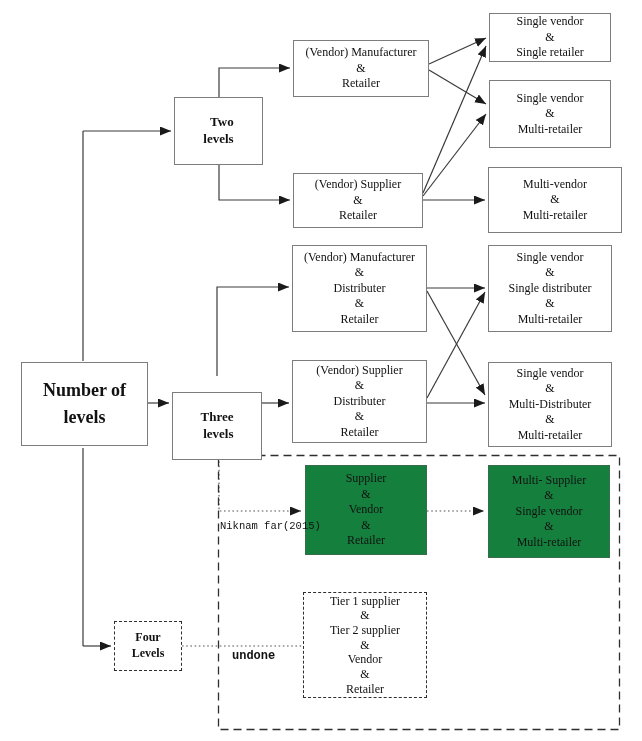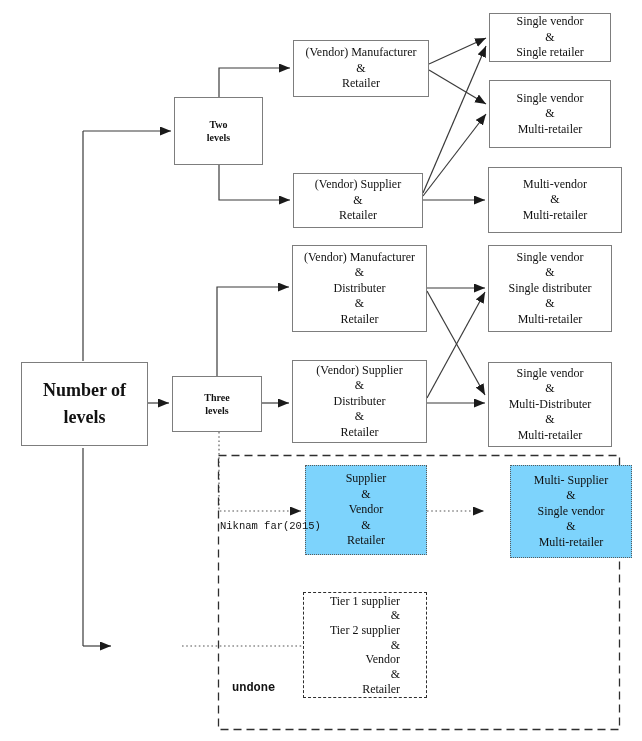--- a/index.html
+++ b/index.html
@@ -25,34 +25,34 @@
     justify-content: center;
     text-align: center;
     white-space: pre-line;
     background: #ffffff;
     border: 1px solid #7d7d7d;
     font-size: 12px;
     line-height: 1.3;
     box-sizing: border-box;
   }
   .bold { font-weight: bold; }
-  .fs13 { font-size: 10px; }
+  .fs13 { font-size: 13px; text-align: right; }
   .fs15 { font-size: 18px; line-height: 1.5; }
-  .lh-tight { line-height: 1.22; text-align: right; }
+  .lh-tight { line-height: 1.22; }
   .box.dashed { border: 1px dashed #2e2e2e; background: #ffffff; }
-  .box.dotted { border: 1px dotted #5a5a5a; background: #7dd3fc; }
+  .box.dotted { border: 1px dotted #5a5a5a; background: #15803d; }
   .floating-label {
     position: absolute;
     z-index: 3;
     background: transparent;
     white-space: nowrap;
     font-family: Liberation Mono, monospace;
   }
   .label-small { font-size: 10.5px; }
-  .label-undone { font-size: 12px; font-weight: bold; margin-top: 32px; }
+  .label-undone { font-size: 12px; font-weight: bold; }
 </style>
 </head>
 <body>
 
 <div class="canvas">
 
   <svg class="connector-layer" width="642" height="741" viewBox="0 0 642 741" xmlns="http://www.w3.org/2000/svg">
     <defs>
       <marker id="ah" markerUnits="userSpaceOnUse" markerWidth="12" markerHeight="10" refX="11" refY="4.5" orient="auto">
         <path d="M0,0 L11,4.5 L0,9 Z" fill="#1a1a1a"></path>
@@ -89,23 +89,25 @@
 
     <rect x="218.5" y="455.5" width="401" height="274" fill="none" stroke="#2e2e2e" stroke-width="1.3" stroke-dasharray="8 5"></rect>
   </svg>
 
   <div class="box bold fs15" style="left:21px; top:362px; width:127px; height:84px;">Number of
 levels</div>
 
   <div class="box bold fs13" style="left:174px; top:97px; width:89px; height:68px;">Two
 levels</div>
 
-  <div class="box bold fs13" style="left:172px; top:376px; width:90px; height:56px;">Three
+  <div class="box bold fs13" style="left:172px; top:392px; width:90px; height:68px;">Three
 levels</div>
 
+  <div class="box bold dashed" style="left:114px; top:621px; width:68px; height:50px;">Four
+Levels</div>
 
   <div class="box" style="left:293px; top:40px; width:136px; height:57px;">(Vendor) Manufacturer
 &amp;
 Retailer</div>
 
   <div class="box" style="left:293px; top:173px; width:130px; height:55px;">(Vendor) Supplier
 &amp;
 Retailer</div>
 
   <div class="box" style="left:489px; top:13px; width:122px; height:49px;">Single vendor
@@ -143,21 +145,21 @@
 Multi-Distributer
 &amp;
 Multi-retailer</div>
 
   <div class="box dotted" style="left:305px; top:465px; width:122px; height:90px;">Supplier
 &amp;
 Vendor
 &amp;
 Retailer</div>
 
-  <div class="box dotted" style="left:510px; top:465px; width:122px; height:93px;">Multi- Supplier
+  <div class="box dotted" style="left:488px; top:465px; width:122px; height:93px;">Multi- Supplier
 &amp;
 Single vendor
 &amp;
 Multi-retailer</div>
 
   <div class="box dashed lh-tight" style="left:303px; top:592px; width:124px; height:106px;">Tier 1 supplier
 &amp;
 Tier 2 supplier
 &amp;
 Vendor

